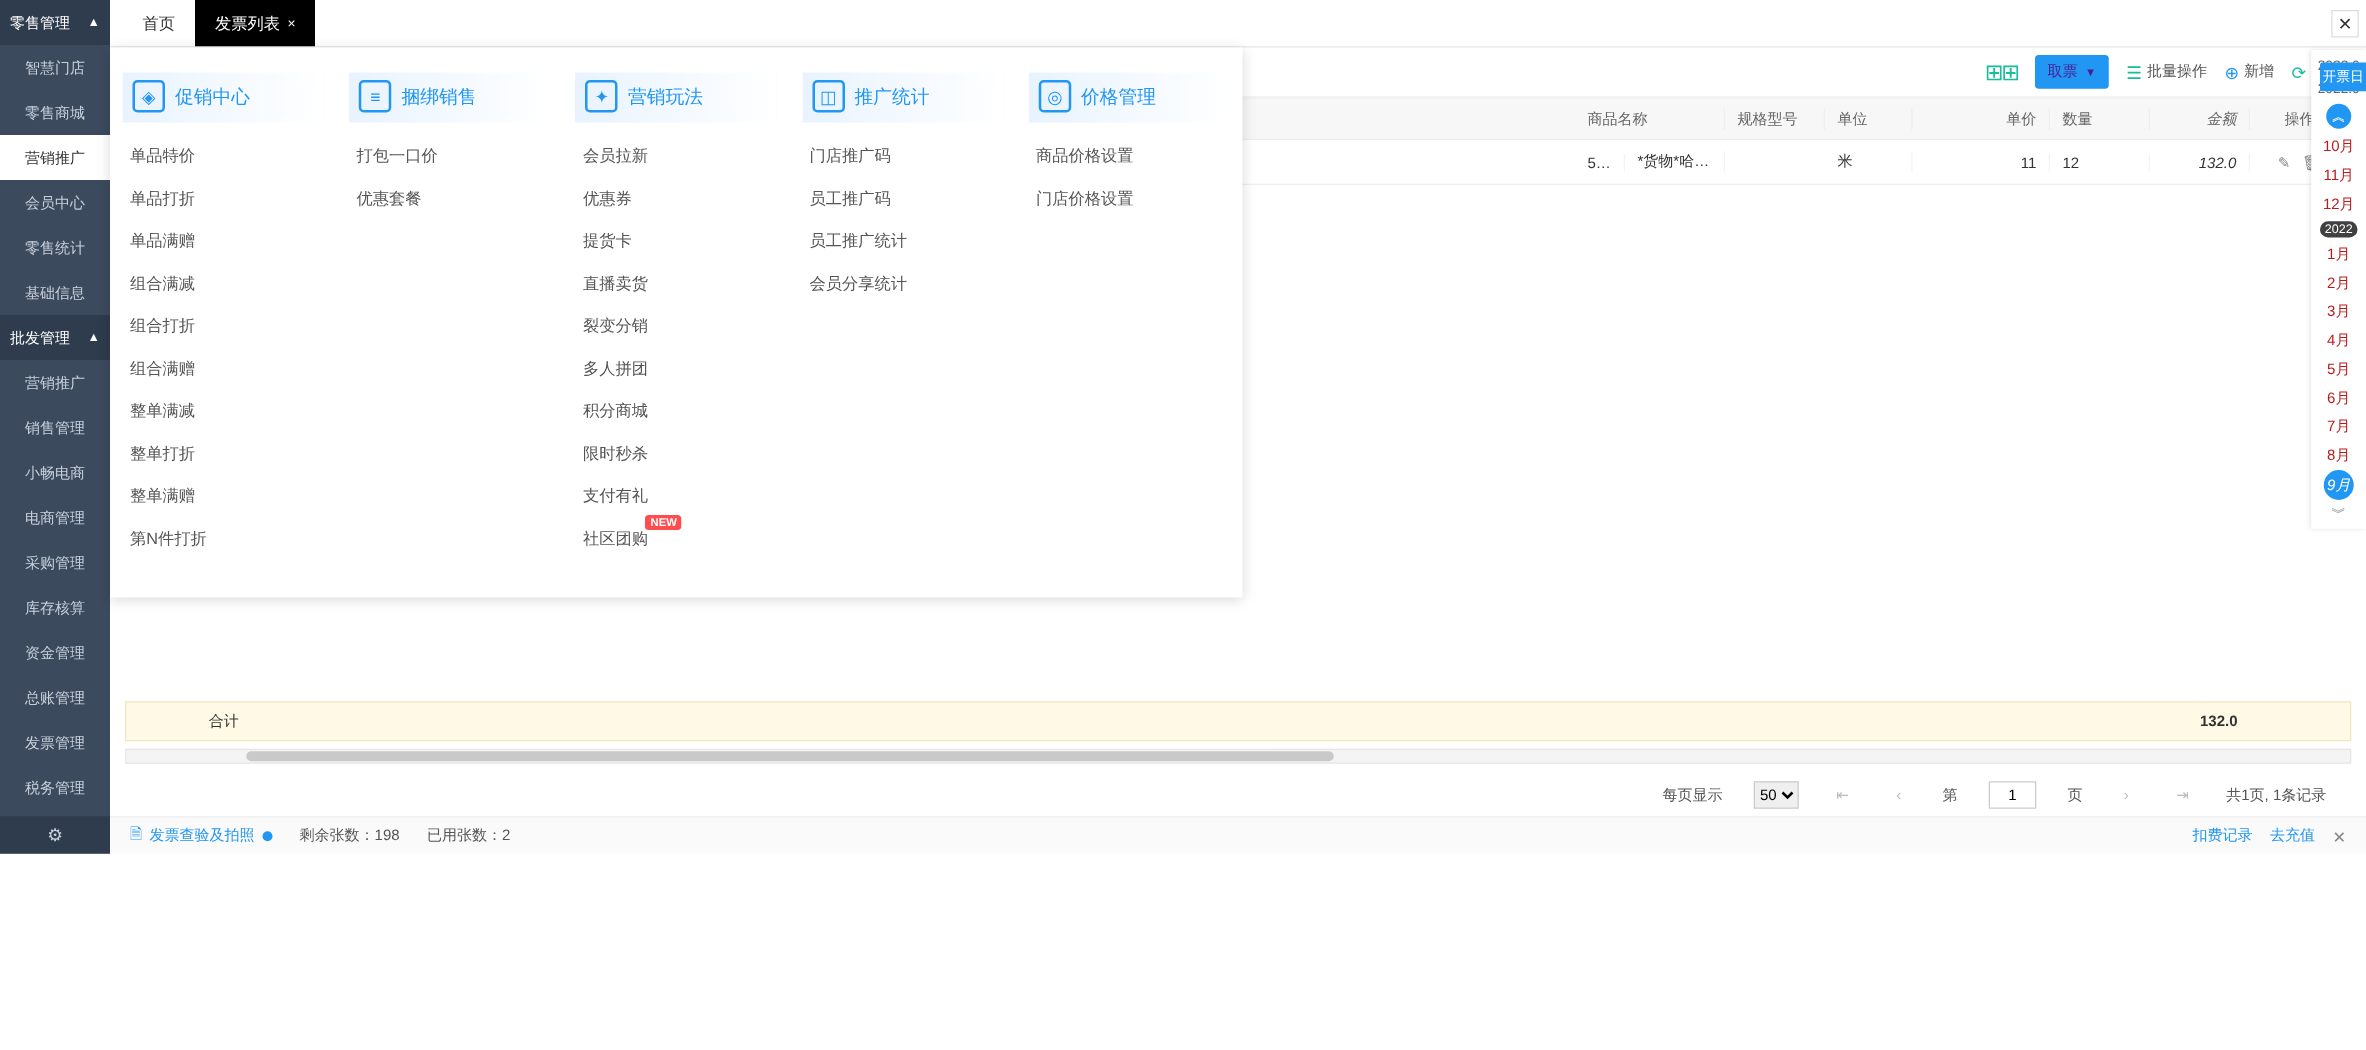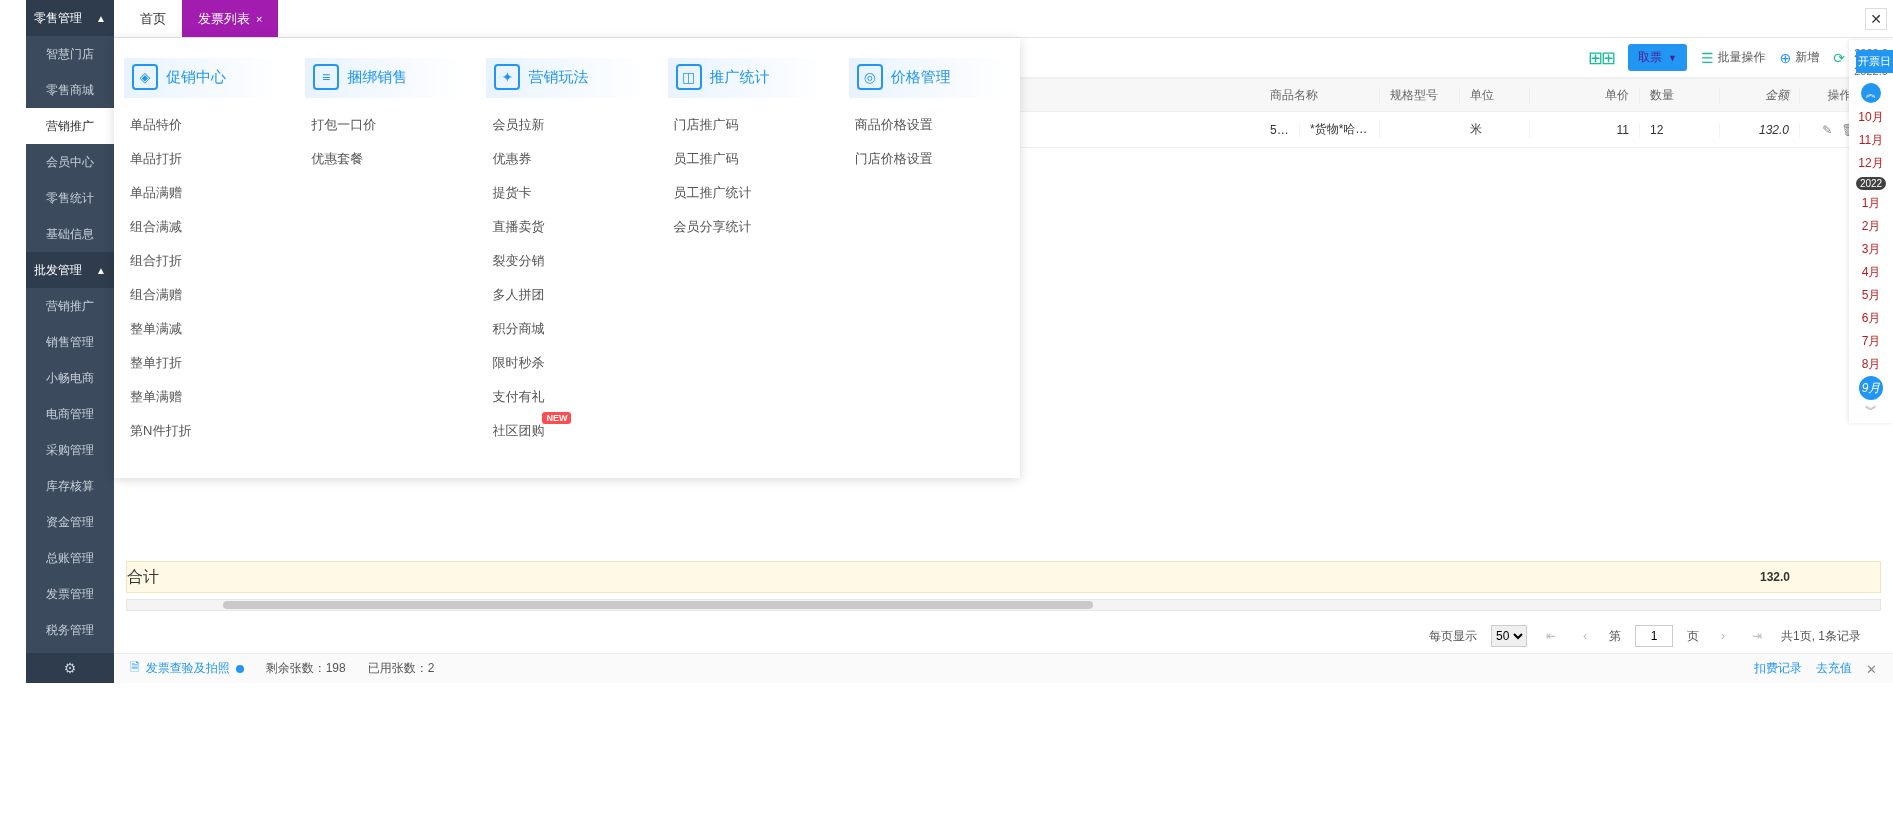--- a/index.html
+++ b/index.html
@@ -1,35 +1,35 @@
 <!DOCTYPE html>
 <html><head>
 <meta charset="utf-8">
 <style>
 * { box-sizing: border-box; margin: 0; padding: 0; }
 body { font-family: "Microsoft YaHei", Arial, sans-serif; font-size: 12px; color: #333; background: #fff; overflow: hidden; }
-.app { display: flex; height: 683px; width: 1893px; position: relative; padding-left: 26px; }
+.app { display: flex; height: 683px; width: 1893px; position: relative; }
 
 
 .sidebar { width: 88px; background: #3b4a5d; color: #fff; display: flex; flex-direction: column; }
 .side-item { height: 36px; display: flex; align-items: center; justify-content: center; font-size: 12px; cursor: pointer; position: relative; }
 .side-item.group { background: #2f3c4d; justify-content: space-between; padding: 0 8px; }
 .side-item.active { background: #fff; color: #333; }
 .side-item.sub { color: #c8d0da; }
 .side-caret { font-size: 10px; }
 .side-footer { margin-top: auto; height: 30px; display:flex; align-items:center; justify-content:center; background:#2f3c4d;}
 .gear { font-size:14px; color:#c8d0da;}
 
 
 .main { flex: 1; display: flex; flex-direction: column; position: relative; }
 
 
 .tabs { height: 38px; display: flex; align-items: stretch; border-bottom: 1px solid #e6e6e6; padding-left: 10px; position: relative;}
 .tab { display: flex; align-items: center; padding: 0 16px; font-size: 13px; cursor: pointer; }
-.tab.active { background: #a21caf; color: #fff; }
+.tab.active { background: #000000; color: #fff; }
 .tab .close { margin-left: 6px; font-size: 11px; }
 .tabs-close { position:absolute; right:6px; top:8px; width:22px; height:22px; border:1px solid #ddd; display:flex; align-items:center; justify-content:center; cursor:pointer; font-size:14px;}
 
 
 .toolbar { height: 40px; display: flex; align-items: center; justify-content: flex-end; gap: 14px; padding: 0 20px; border-bottom:1px solid #f0f0f0;}
 .tool { display: flex; align-items: center; gap: 4px; font-size: 12px; cursor: pointer; color:#555;}
 .tool.primary { background: #2196f3; color: #4c1d95; padding: 5px 10px; border-radius: 3px; }
 .tool.primary .caret { font-size:9px; margin-left:2px;}
 .tool .ico { font-size:14px;}
 .tool.green .ico { color:#1abc9c;}
@@ -50,28 +50,28 @@
 .table { flex:1; overflow:auto;}
 .thead { display:flex; background:#f7f7f7; border:1px solid #eee; height:34px; align-items:center;}
 .th { padding:0 10px; font-size:12px; color:#666; border-right:1px solid #eee; white-space:nowrap;}
 .trow { display:flex; height:36px; align-items:center; border:1px solid #eee; border-top:none;}
 .td { padding:0 10px; font-size:12px; border-right:1px solid #f3f3f3; white-space:nowrap; overflow:hidden; text-overflow:ellipsis;}
 .td.num { text-align:right;}
 .col-extra{width:40px;} .col-name{width:120px;} .col-spec{width:80px;} .col-unit{width:70px;} .col-price{width:110px;text-align:right;} .col-qty{width:80px;} .col-amt{width:80px;text-align:right;font-style:italic;} .col-op{width:80px;text-align:center;}
 .op-ico{ color:#888; margin:0 3px; cursor:pointer;}
 
 .sum-row{ margin:0 0 6px 0; background:#FFF9E6; border:1px solid #f0e6c0; height:32px; display:flex; align-items:center;}
-.sum-row .lbl{ width:90px; text-align:left; font-size:16px;}
+.sum-row .lbl{ width:90px; text-align:right; font-size:12px;}
 .sum-row .amt{ margin-left:auto; margin-right:90px; font-weight:bold;}
 
 .hscroll{ height:12px; background:#f4f4f4; border:1px solid #e6e6e6; position:relative; margin-bottom:8px;}
 .hscroll .thumb{ position:absolute; left:96px; top:1px; height:8px; width:870px; background:#c9c9c9; border-radius:4px;}
 
 
-.pager { height:34px; display:flex; align-items:center; justify-content:flex-end; gap:14px; padding:0 20px; font-size:12px; color:#555;}
+.pager { height:34px; display:flex; align-items:center; justify-content:flex-end; gap:25px; padding:0 20px; font-size:12px; color:#555;}
 .pager select, .pager input { border:1px solid #ccc; height:22px; font-size:12px;}
 .pager input{ width:38px; text-align:center;}
 .pg-btn{ width:20px; height:20px; display:inline-flex; align-items:center; justify-content:center; color:#bbb; cursor:pointer;}
 
 
 .status { height:30px; border-top:1px solid #eee; background:#fafafa; display:flex; align-items:center; padding:0 16px; gap:22px; font-size:12px; color:#555;}
 .status .left{ display:flex; align-items:center; gap:6px; color:#2196f3;}
 .status .dot{ width:8px;height:8px;border-radius:50%;background:#2196f3; display:inline-block;}
 .status .right{ margin-left:auto; display:flex; gap:14px; align-items:flex-end;}
 .status .link{ color:#2196f3; cursor:pointer;}

